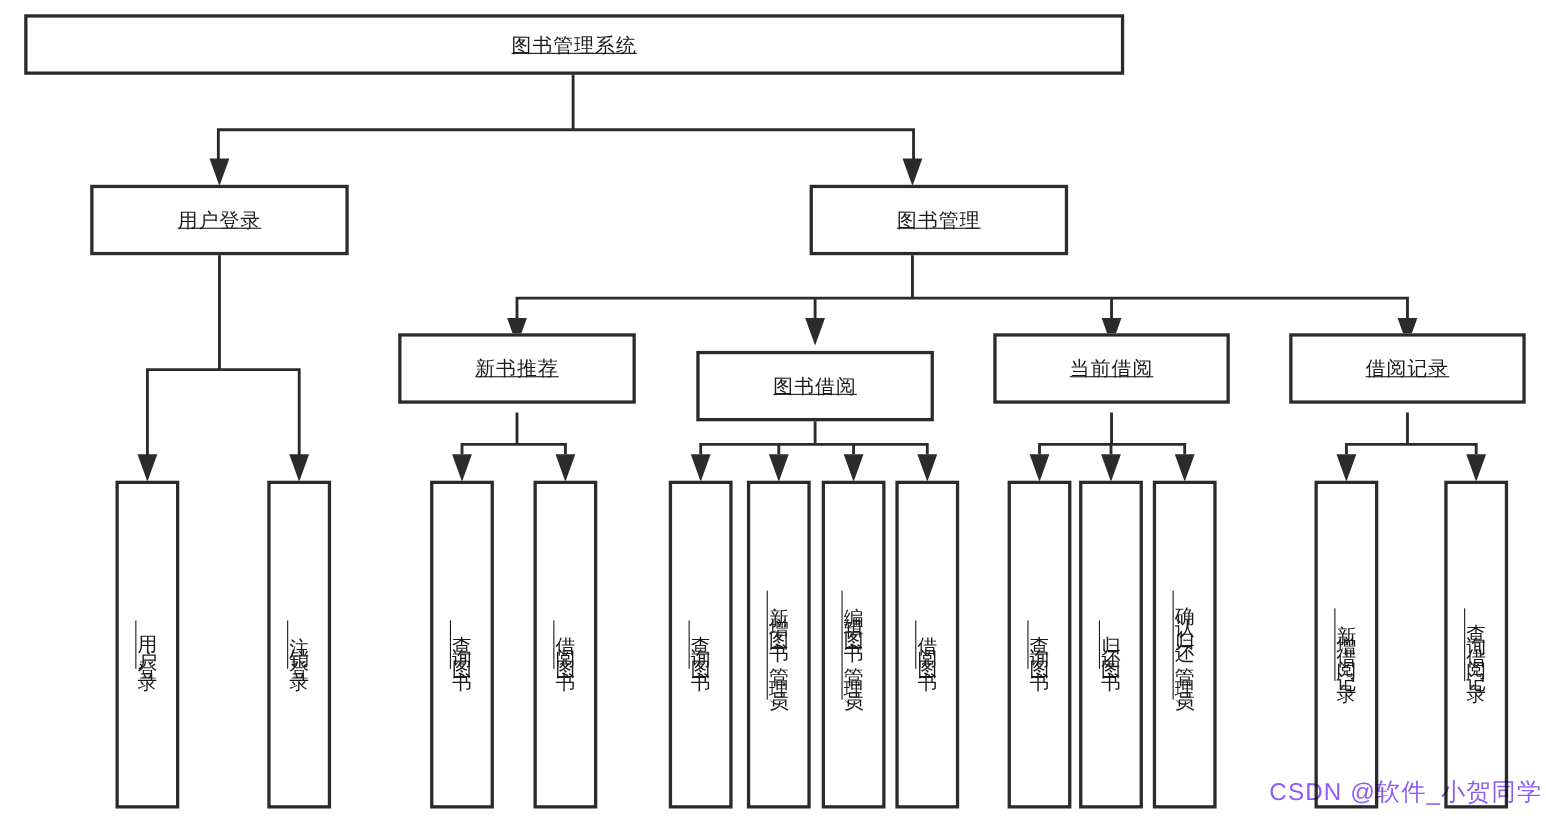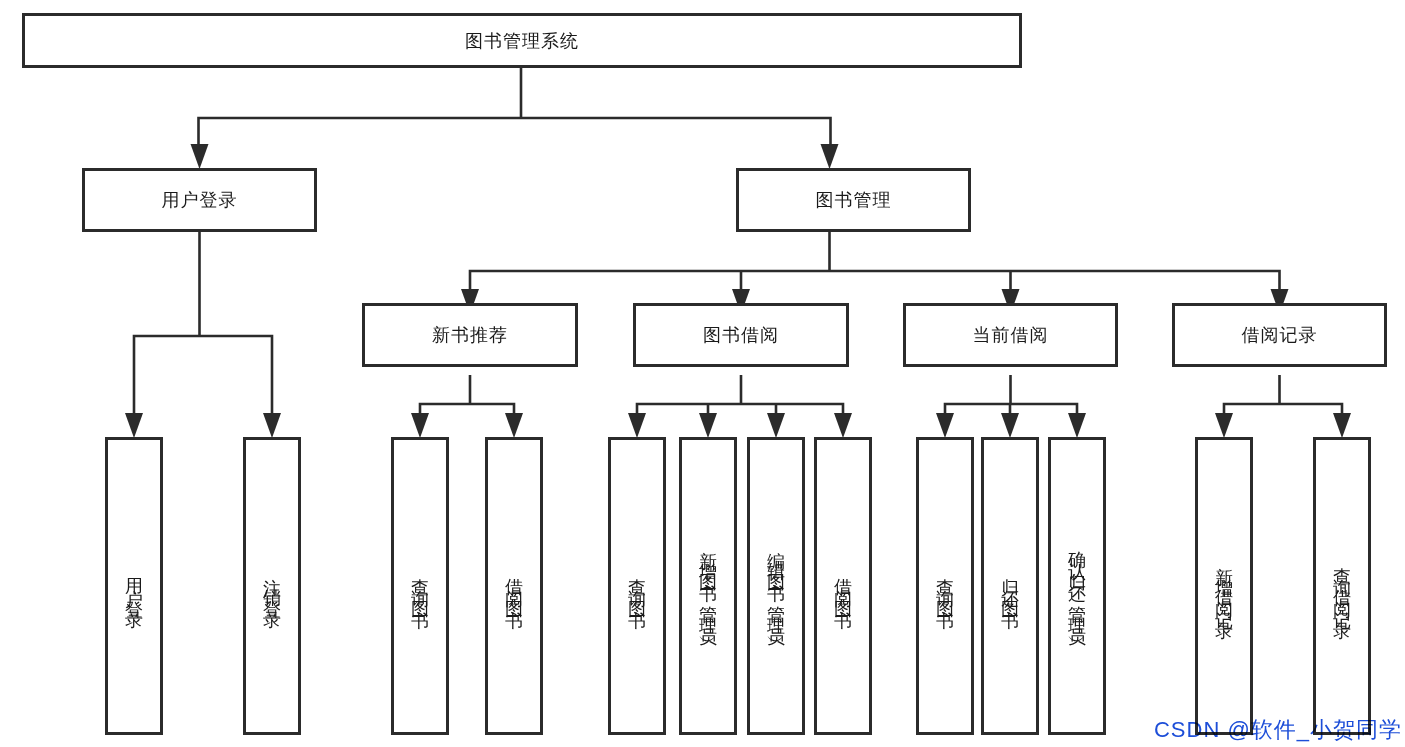--- a/index.html
+++ b/index.html
@@ -4,33 +4,33 @@
 <style>
   html,body{margin:0;padding:0;background:#ffffff;}
   #stage{
     position:relative;width:1405px;height:747px;background:#ffffff;overflow:hidden;
     font-family:"Liberation Sans","DejaVu Sans",sans-serif;color:#1a1a1a;
   }
   #connectors{position:absolute;left:0;top:0;width:1405px;height:747px;}
   .box{
     position:absolute;box-sizing:border-box;border:3px solid #2b2b2b;background:#ffffff;
     display:flex;align-items:center;justify-content:center;
-    font-size:18px;letter-spacing:1px;color:#1a1a1a;
+    font-size:18px;letter-spacing:1px;color:#1a1a1a;text-decoration:underline;
   }
   .root{left:22px;top:13px;width:1000px;height:55px;}
   .l2{top:168px;width:235px;height:64px;}
   .l3{top:303px;height:64px;}
   .leaf{top:437px;width:58px;height:298px;}
   .leaf .vtext{
     writing-mode:vertical-rl;text-orientation:mixed;
     letter-spacing:11px;font-size:18px;line-height:1;white-space:nowrap;
   }
   #watermark{
-    position:absolute;right:3px;bottom:2px;z-index:10;
-    font-size:22px;letter-spacing:1px;color:#1d4ed8;mix-blend-mode:multiply;
+    position:absolute;right:3px;bottom:12px;z-index:10;
+    font-size:22px;letter-spacing:1px;color:#8b5cf6;mix-blend-mode:multiply;
   }
 </style>
 </head>
 <body>
 
 <div id="stage">
 
   <svg id="connectors" viewBox="0 0 1405 747" xmlns="http://www.w3.org/2000/svg">
     <g stroke="#2b2b2b" stroke-width="2.6" fill="none">
 
@@ -85,21 +85,21 @@
   <div class="box l2" style="left:82px;">
     <span>用户登录</span>
   </div>
   <div class="box l2" style="left:712px;margin-left:24px;">
     <span>图书管理</span>
   </div>
 
   <div class="box l3" style="left:362px;width:216px;">
     <span>新书推荐</span>
   </div>
-  <div class="box l3" style="left:633px;width:216px;">
+  <div class="box l3" style="left:633px;width:216px;margin-top:16px;">
     <span>图书借阅</span>
   </div>
   <div class="box l3" style="left:903px;width:215px;">
     <span>当前借阅</span>
   </div>
   <div class="box l3" style="left:1172px;width:215px;justify-content:center;">
     <span>借阅记录</span>
   </div>
 
   <div class="box leaf" style="left:105px;">

